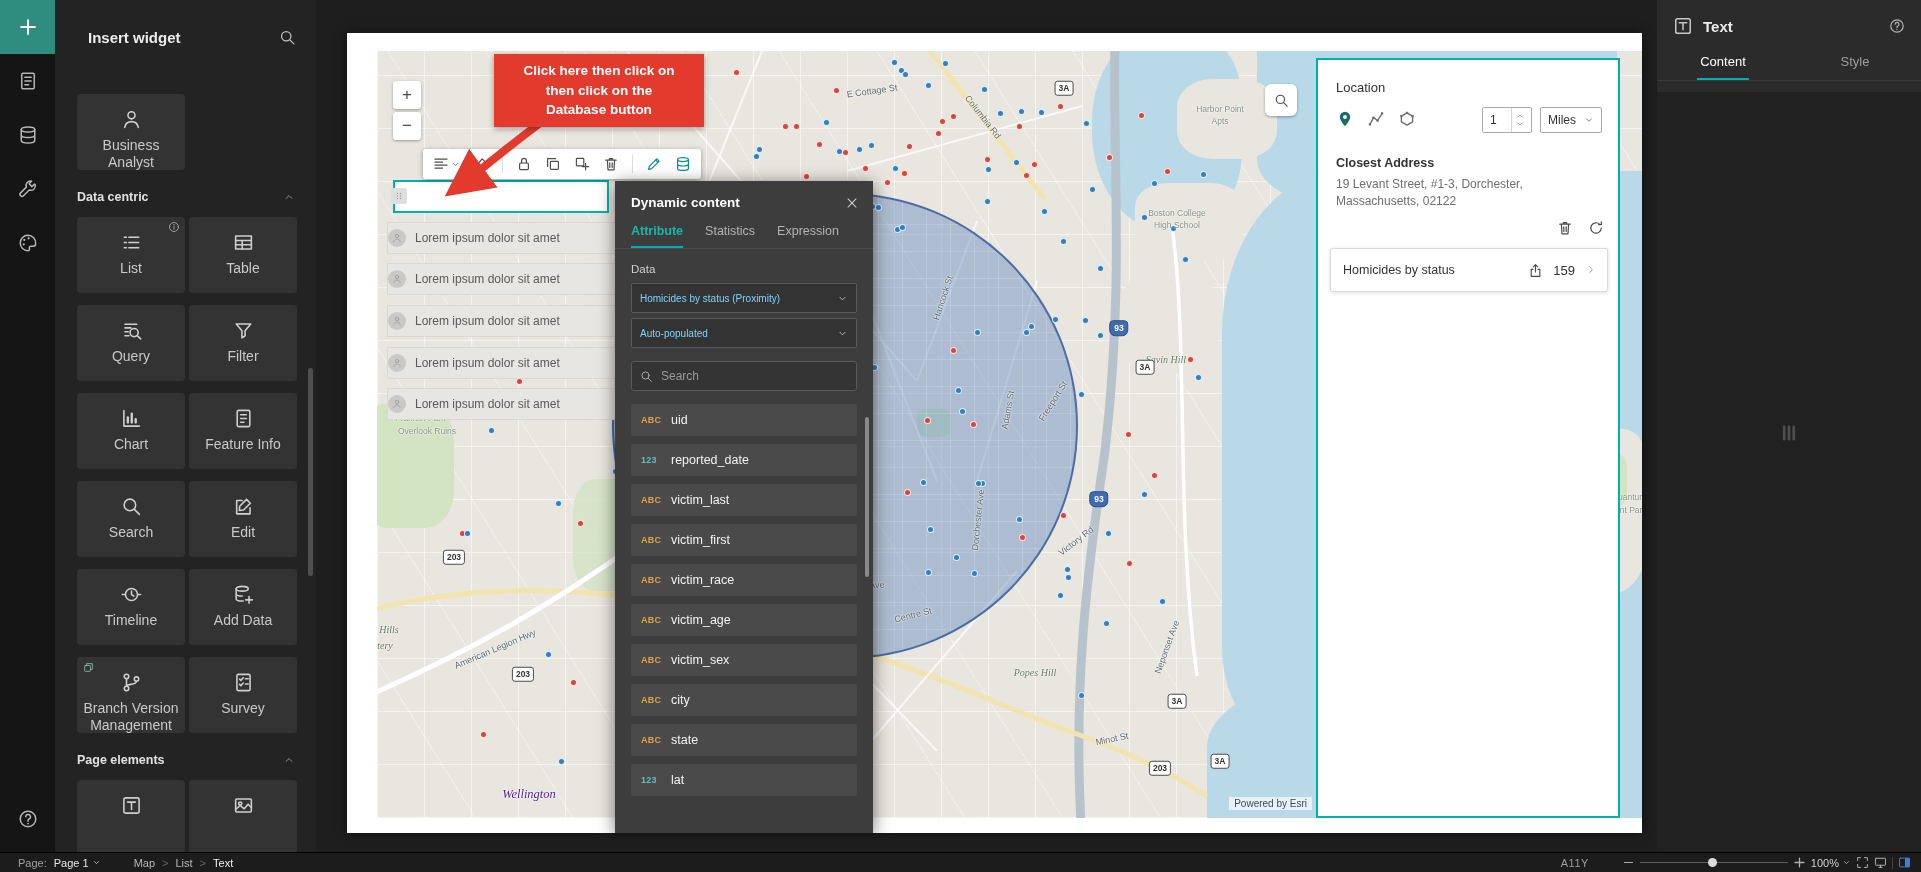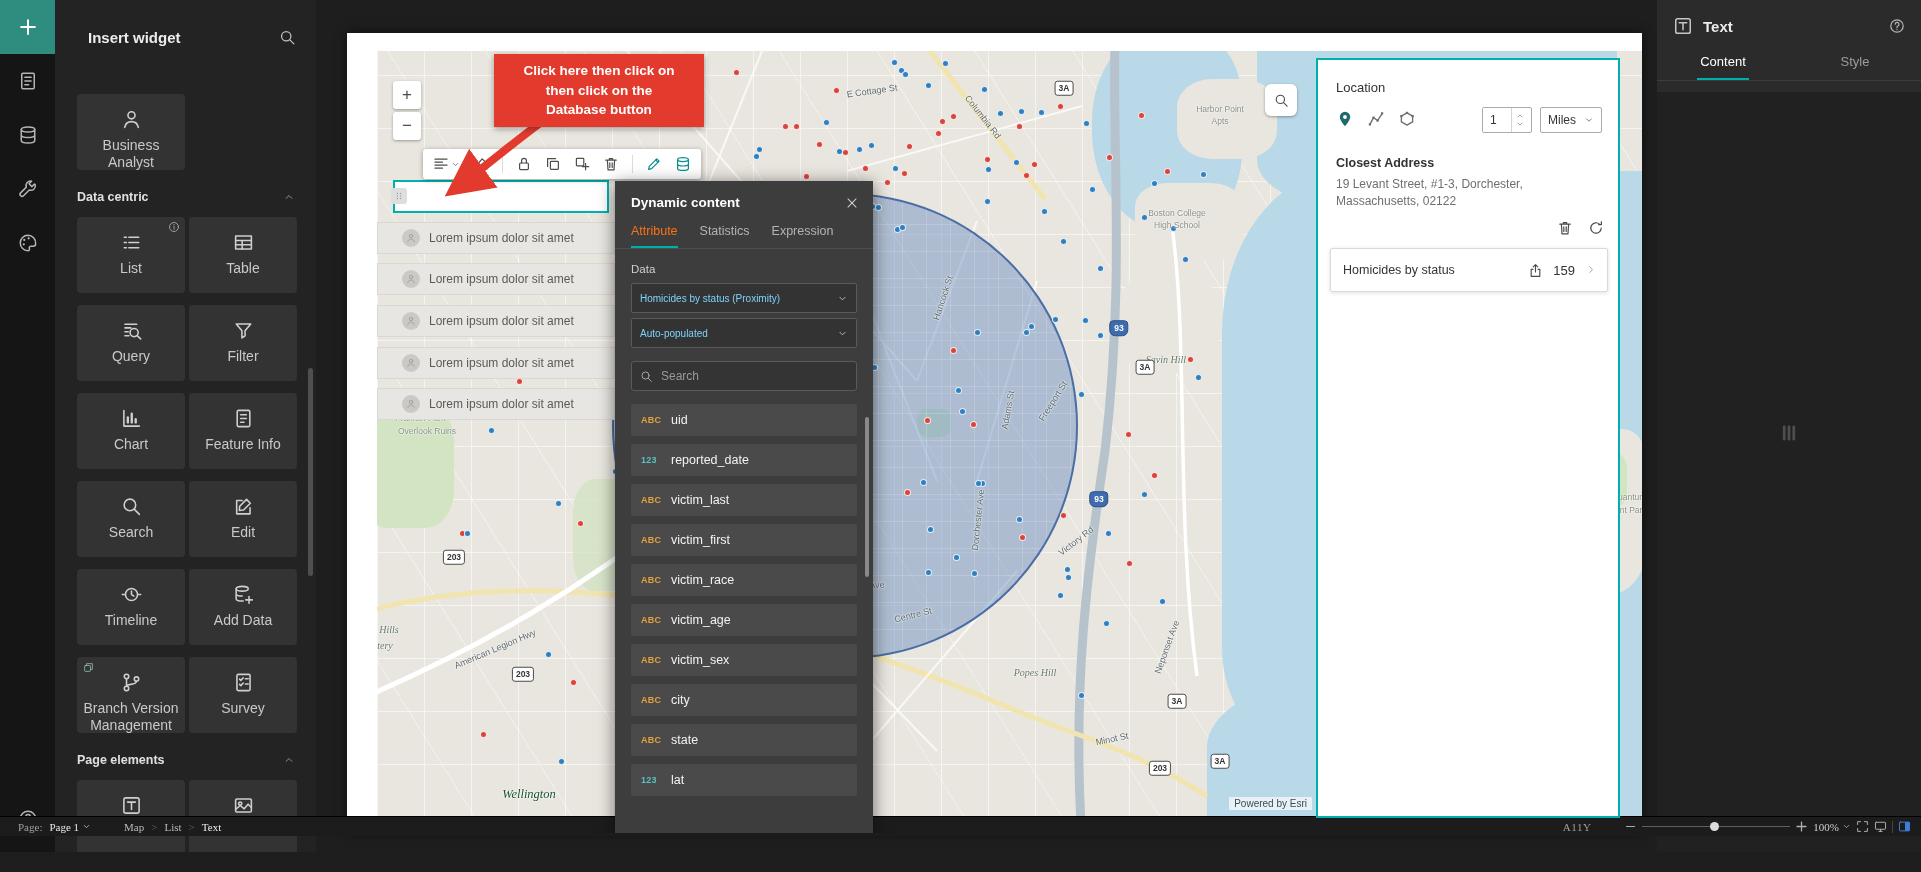--- a/index.html
+++ b/index.html
@@ -55,32 +55,32 @@
   .park{position:absolute;background:#d3e4c3;border-radius:30%;}
   #roads{position:absolute;left:0;top:0;width:100%;height:100%;}
   #buffer{position:absolute;border-radius:50%;border:2px solid rgba(56,96,158,.85);
     background:
       repeating-linear-gradient(90deg,rgba(255,255,255,.16) 0 1px,transparent 1px 24px),
       repeating-linear-gradient(0deg,rgba(255,255,255,.16) 0 1px,transparent 1px 27px),
       rgba(96,134,190,.44);}
   .dot{position:absolute;width:7px;height:7px;border-radius:50%;border:1px solid rgba(255,255,255,.85);}
   .mlabel{position:absolute;font-size:9px;color:#5d6a70;white-space:nowrap;text-shadow:0 0 2px #fff,0 0 2px #fff;}
   .mlabel.place{font-family:"Liberation Serif",serif;font-style:italic;font-size:10px;color:#667a66;margin-top:45px;}
-  .mlabel.place-lg{font-family:"Liberation Serif",serif;font-style:italic;font-size:12.5px;color:#14532d;}
+  .mlabel.place-lg{font-family:"Liberation Serif",serif;font-style:italic;font-size:12.5px;color:#4c1d95;}
   .mlabel.area{font-size:8.5px;color:#879086;}
   .shield{position:absolute;transform:translate(-50%,-50%);background:#fff;border:1px solid #4a4a4a;border-radius:3px;font-size:8.5px;font-weight:bold;line-height:1;color:#333;padding:2px 3px;}
   .shield.i93{background:#3f6cb0;color:#fff;border-color:#2d4d80;border-radius:4px 4px 6px 6px;padding:2.5px 4px;}
   .mapbtn{position:absolute;width:28px;height:28px;background:#fff;border-radius:3px;box-shadow:0 1px 3px rgba(0,0,0,.35);display:flex;align-items:center;justify-content:center;font-size:17px;color:#4a4a4a;cursor:pointer;z-index:20;}
   #msearch{position:absolute;left:888px;top:33px;width:32px;height:32px;background:#fff;border-radius:6px;box-shadow:0 1px 3px rgba(0,0,0,.35);display:flex;align-items:center;justify-content:center;color:#4d4d4d;cursor:pointer;z-index:20;}
   #msearch .ic{width:15px;height:15px;}
   #attr{position:absolute;right:330px;bottom:8px;font-size:10px;color:#3f4a52;background:rgba(255,255,255,.65);padding:1px 5px;z-index:20;}
 
   
   #lrows{position:absolute;inset:0;pointer-events:none;z-index:5;}
-  .lrow{position:absolute;left:30px;width:238px;height:32px;background:#e8e6e3;border:1px solid #dad8d5;display:flex;align-items:center;gap:9px;padding-left:24px;pointer-events:auto;cursor:pointer;}
+  .lrow{position:absolute;left:40px;width:238px;height:32px;background:#e8e6e3;border:1px solid #dad8d5;display:flex;align-items:center;gap:9px;padding-left:0;pointer-events:auto;cursor:pointer;}
   .lrow .av{width:18px;height:18px;border-radius:50%;background:#cbc9c6;flex:none;display:flex;align-items:center;justify-content:center;color:#9a9894;}
   .lrow .av .ic{width:10px;height:10px;}
   .lrow .ltxt{font-size:12px;color:#5a5a5a;}
   #selrow{position:absolute;left:46px;top:147px;width:216px;height:33px;background:#fff;border:2px solid #00b0b0;z-index:6;cursor:pointer;}
   #selrow .handle{position:absolute;left:-4px;top:6px;width:16px;height:16px;background:#dedede;border-radius:3px;color:#8a8a8a;display:flex;align-items:center;justify-content:center;}
   #selrow .handle .ic{width:10px;height:10px;}
 
   
   #wtoolbar{position:absolute;left:76px;top:116px;height:30px;background:#fff;border-radius:3px;box-shadow:0 1px 5px rgba(0,0,0,.35);display:flex;align-items:center;padding:0 10px;gap:13px;z-index:7;}
   .tbtn{display:flex;align-items:center;color:#4d4d4d;cursor:pointer;}
@@ -93,21 +93,21 @@
   #callout{position:absolute;left:147px;top:21px;width:210px;background:#e23b2e;color:#fff;font-weight:bold;font-size:13.5px;line-height:1.45;text-align:center;padding:7px 6px;box-shadow:0 2px 6px rgba(0,0,0,.35);z-index:10;}
   #arrow{position:absolute;left:0;top:0;width:420px;height:220px;z-index:10;pointer-events:none;}
 
   
   #dynpanel{position:absolute;left:268px;top:148px;width:258px;height:652px;background:#3d3d3d;box-shadow:0 3px 16px rgba(0,0,0,.55);z-index:8;}
   .dp-head{display:flex;justify-content:space-between;align-items:center;padding:14px 14px 8px 16px;}
   .dp-head span{font-size:13.5px;font-weight:bold;color:#fff;}
   .dp-head .ic{width:14px;height:14px;color:#cfcfcf;cursor:pointer;}
   .dp-tabs{display:flex;gap:22px;padding:0 16px;border-bottom:1px solid #4d4d4d;}
   .dtab{font-size:12.5px;color:#b3b3b3;padding:6px 0 8px;border-bottom:2px solid transparent;cursor:pointer;}
-  .dtab.active{color:#f97316;font-weight:normal;border-color:#00b0b0;}
+  .dtab.active{color:#14b8a6;font-weight:bold;border-color:#00b0b0;}
   .dp-lab{font-size:11.5px;color:#cfcfcf;margin:14px 16px 8px;}
   .dsel{margin:0 16px 5px;height:30px;background:#333;border:1px solid #5a5a5a;border-radius:2px;display:flex;align-items:center;justify-content:space-between;padding:0 8px;cursor:pointer;}
   .dsel span{font-size:10px;color:#7dd3fc;white-space:nowrap;overflow:hidden;}
   .dsel .ic{width:11px;height:11px;color:#cfcfcf;flex:none;margin-left:6px;}
   .dsearch{margin:13px 16px 13px;height:30px;background:#343434;border:1px solid #5a5a5a;border-radius:3px;display:flex;align-items:center;padding:0 8px;gap:6px;}
   .dsearch .ic{width:13px;height:13px;color:#a9a9a9;}
   .dsearch input{flex:1;min-width:0;background:none;border:none;outline:none;color:#e8e8e8;font-size:12px;font-family:inherit;}
   .dsearch input::placeholder{color:#9a9a9a;}
   #dfields{padding:0 16px;display:flex;flex-direction:column;gap:8px;}
   .dfield{height:32px;flex:none;background:#4a4a4a;border-radius:2px;display:flex;align-items:center;gap:10px;padding:0 10px;cursor:pointer;}
@@ -148,21 +148,21 @@
   .tp-head .tic .ic{width:20px;height:20px;}
   .tp-head h2{margin:0;flex:1;font-size:15px;font-weight:bold;color:#ececec;}
   .tp-head .hlp{color:#b5b5b5;cursor:pointer;}
   .tp-head .hlp .ic{width:16px;height:16px;}
   .tp-tabs{display:flex;border-bottom:1px solid #3d3d3d;}
   .tp-body{position:absolute;left:0;right:0;top:92px;bottom:0;background:#212121;display:flex;justify-content:center;}
   .tp-body .empty{color:#4e4e4e;margin-top:330px;}
   .tp-body .empty .ic{width:22px;height:22px;}
 
   
-  #statusbar{position:absolute;left:0;top:816px;width:1921px;height:20px;background:#1c1c1c;border-top:1px solid #000;display:flex;align-items:center;font-size:11px;color:#9f9f9f;font-family:Liberation Serif, serif;}
+  #statusbar{position:absolute;left:0;top:852px;width:1921px;height:20px;background:#1c1c1c;border-top:1px solid #000;display:flex;align-items:center;font-size:11px;color:#9f9f9f;}
   .sb-left{display:flex;align-items:center;gap:7px;padding-left:18px;}
   .sb-page{color:#e6e6e6;display:flex;align-items:center;gap:3px;cursor:pointer;}
   .sb-page .ic{width:9px;height:9px;}
   .sb-crumbs{display:flex;gap:7px;margin-left:26px;align-items:center;}
   .crumb{color:#b9b9b9;cursor:pointer;}
   .crumb.cur{color:#ededed;}
   .csep{color:#676767;}
   .sb-right{margin-left:auto;display:flex;align-items:center;gap:5px;padding-right:10px;}
   .sbic{color:#b0b0b0;cursor:pointer;}
   .sbic .ic{width:13px;height:13px;}

